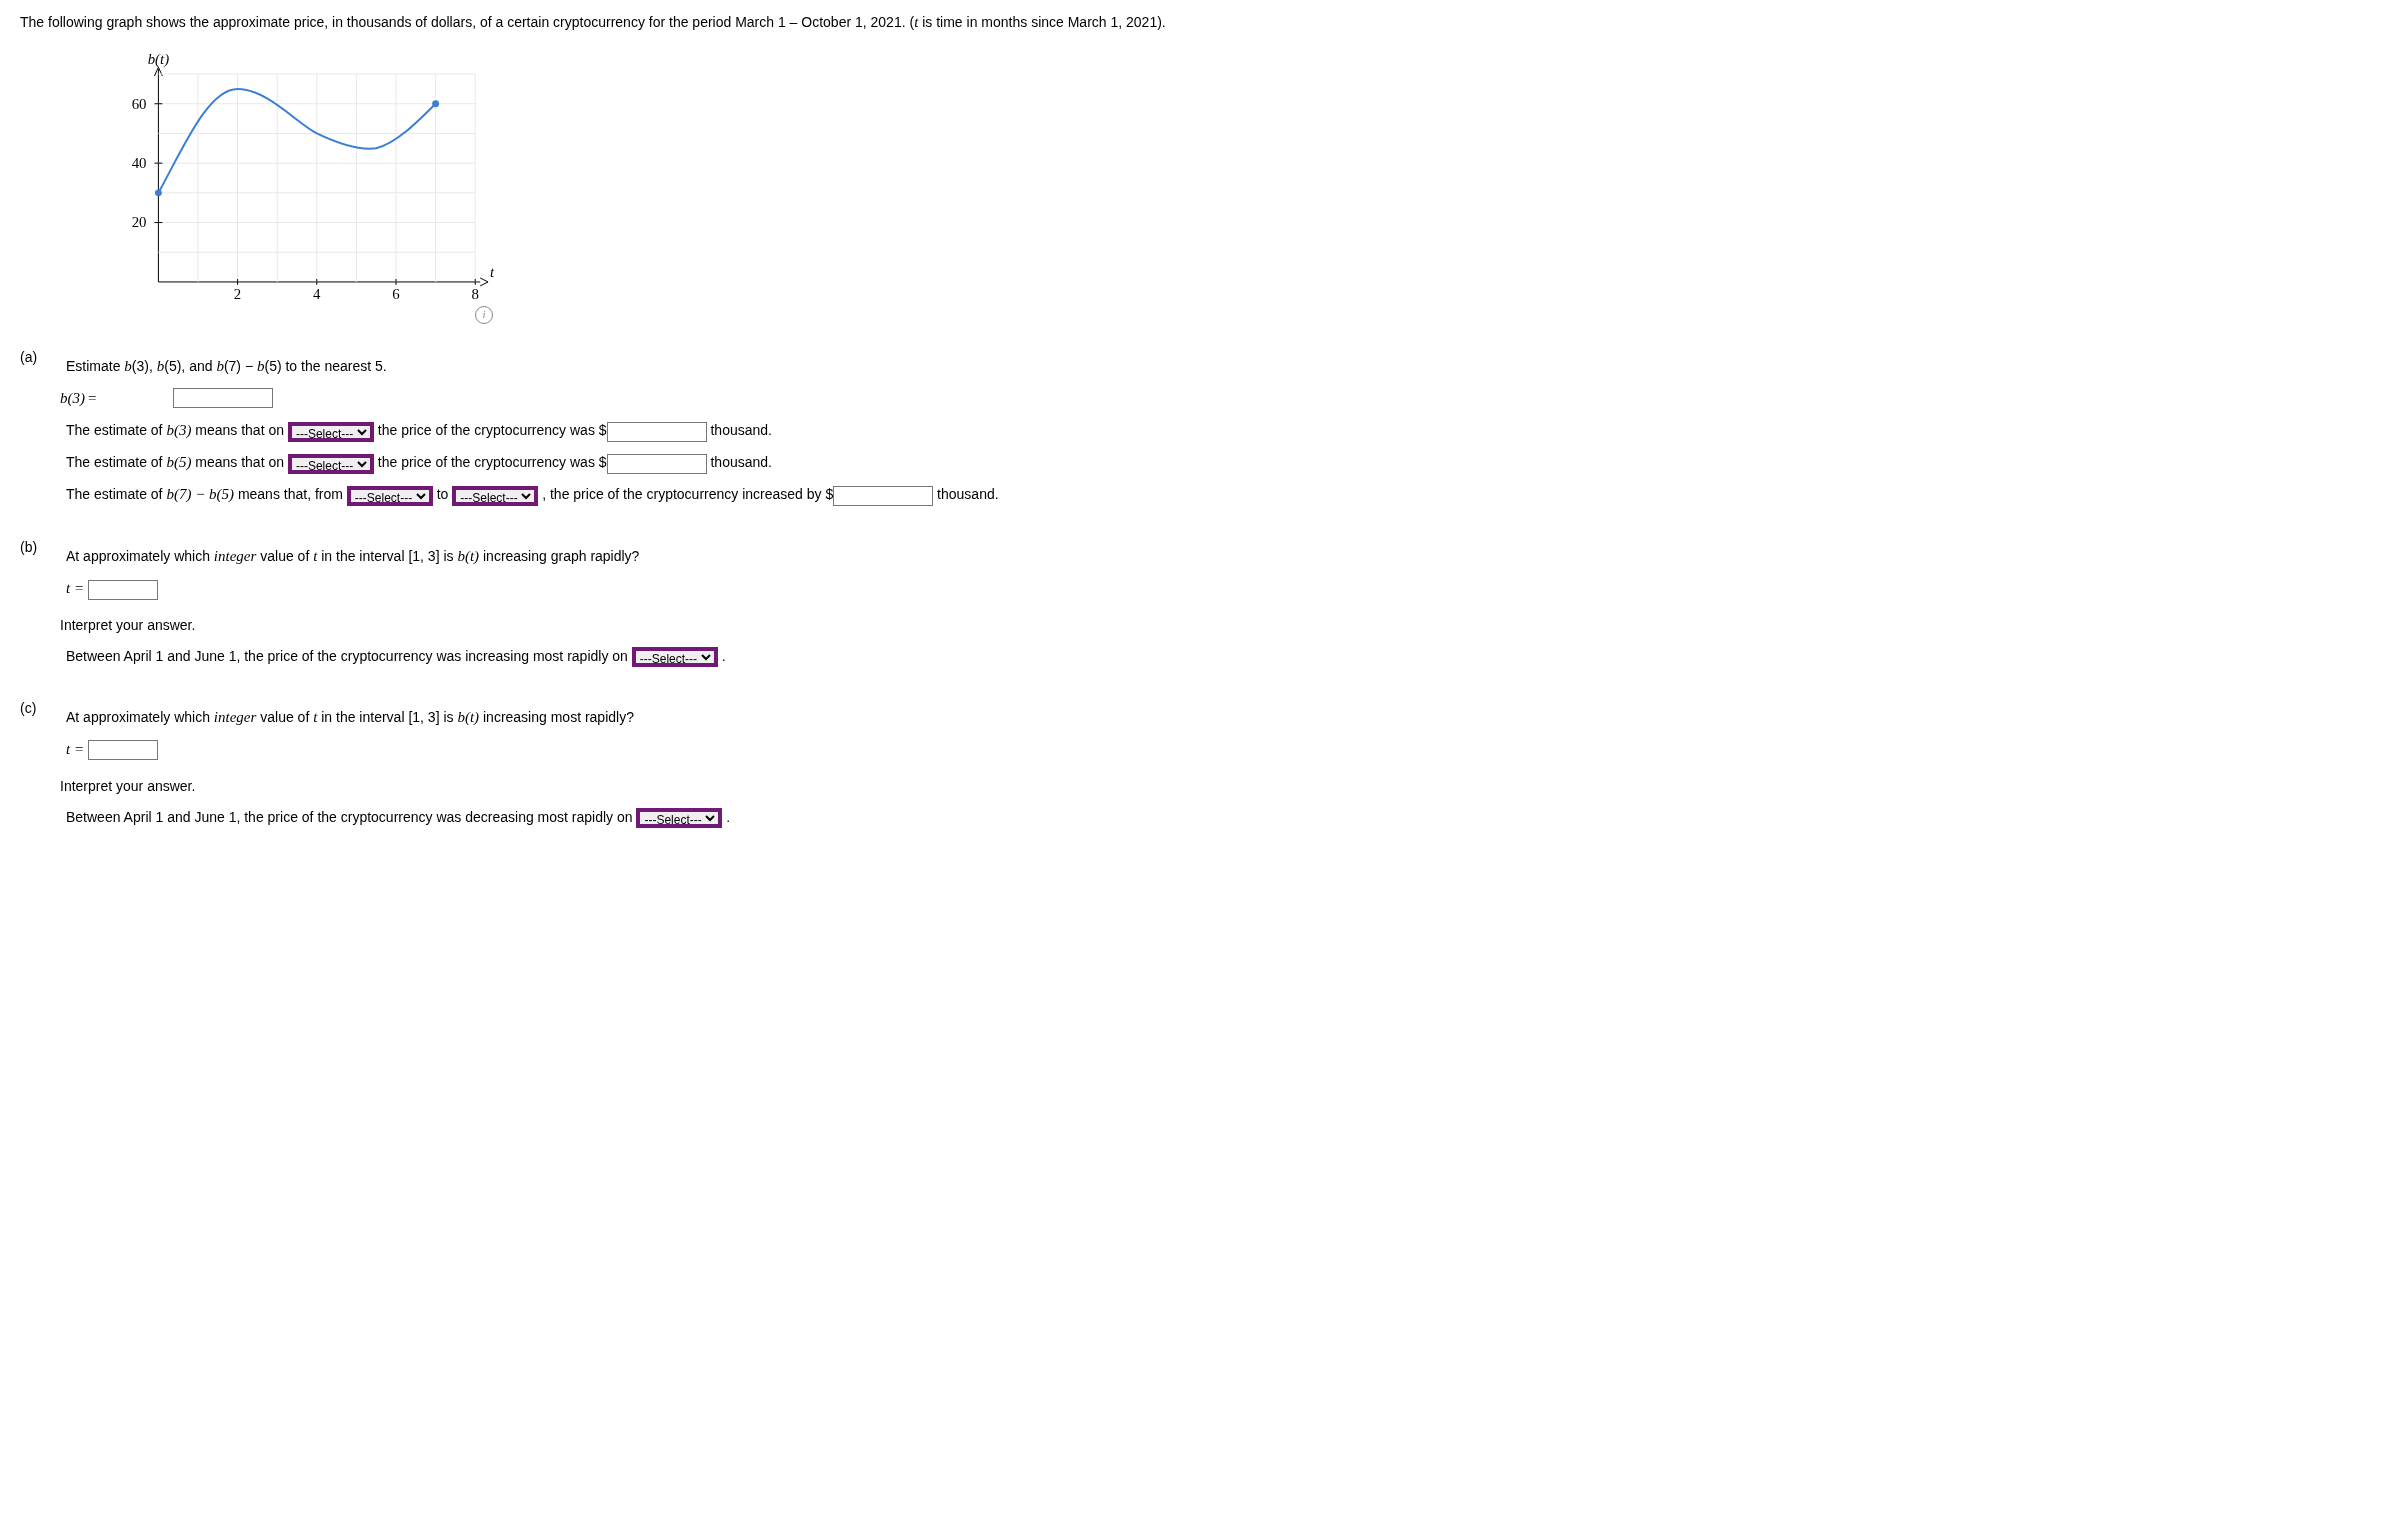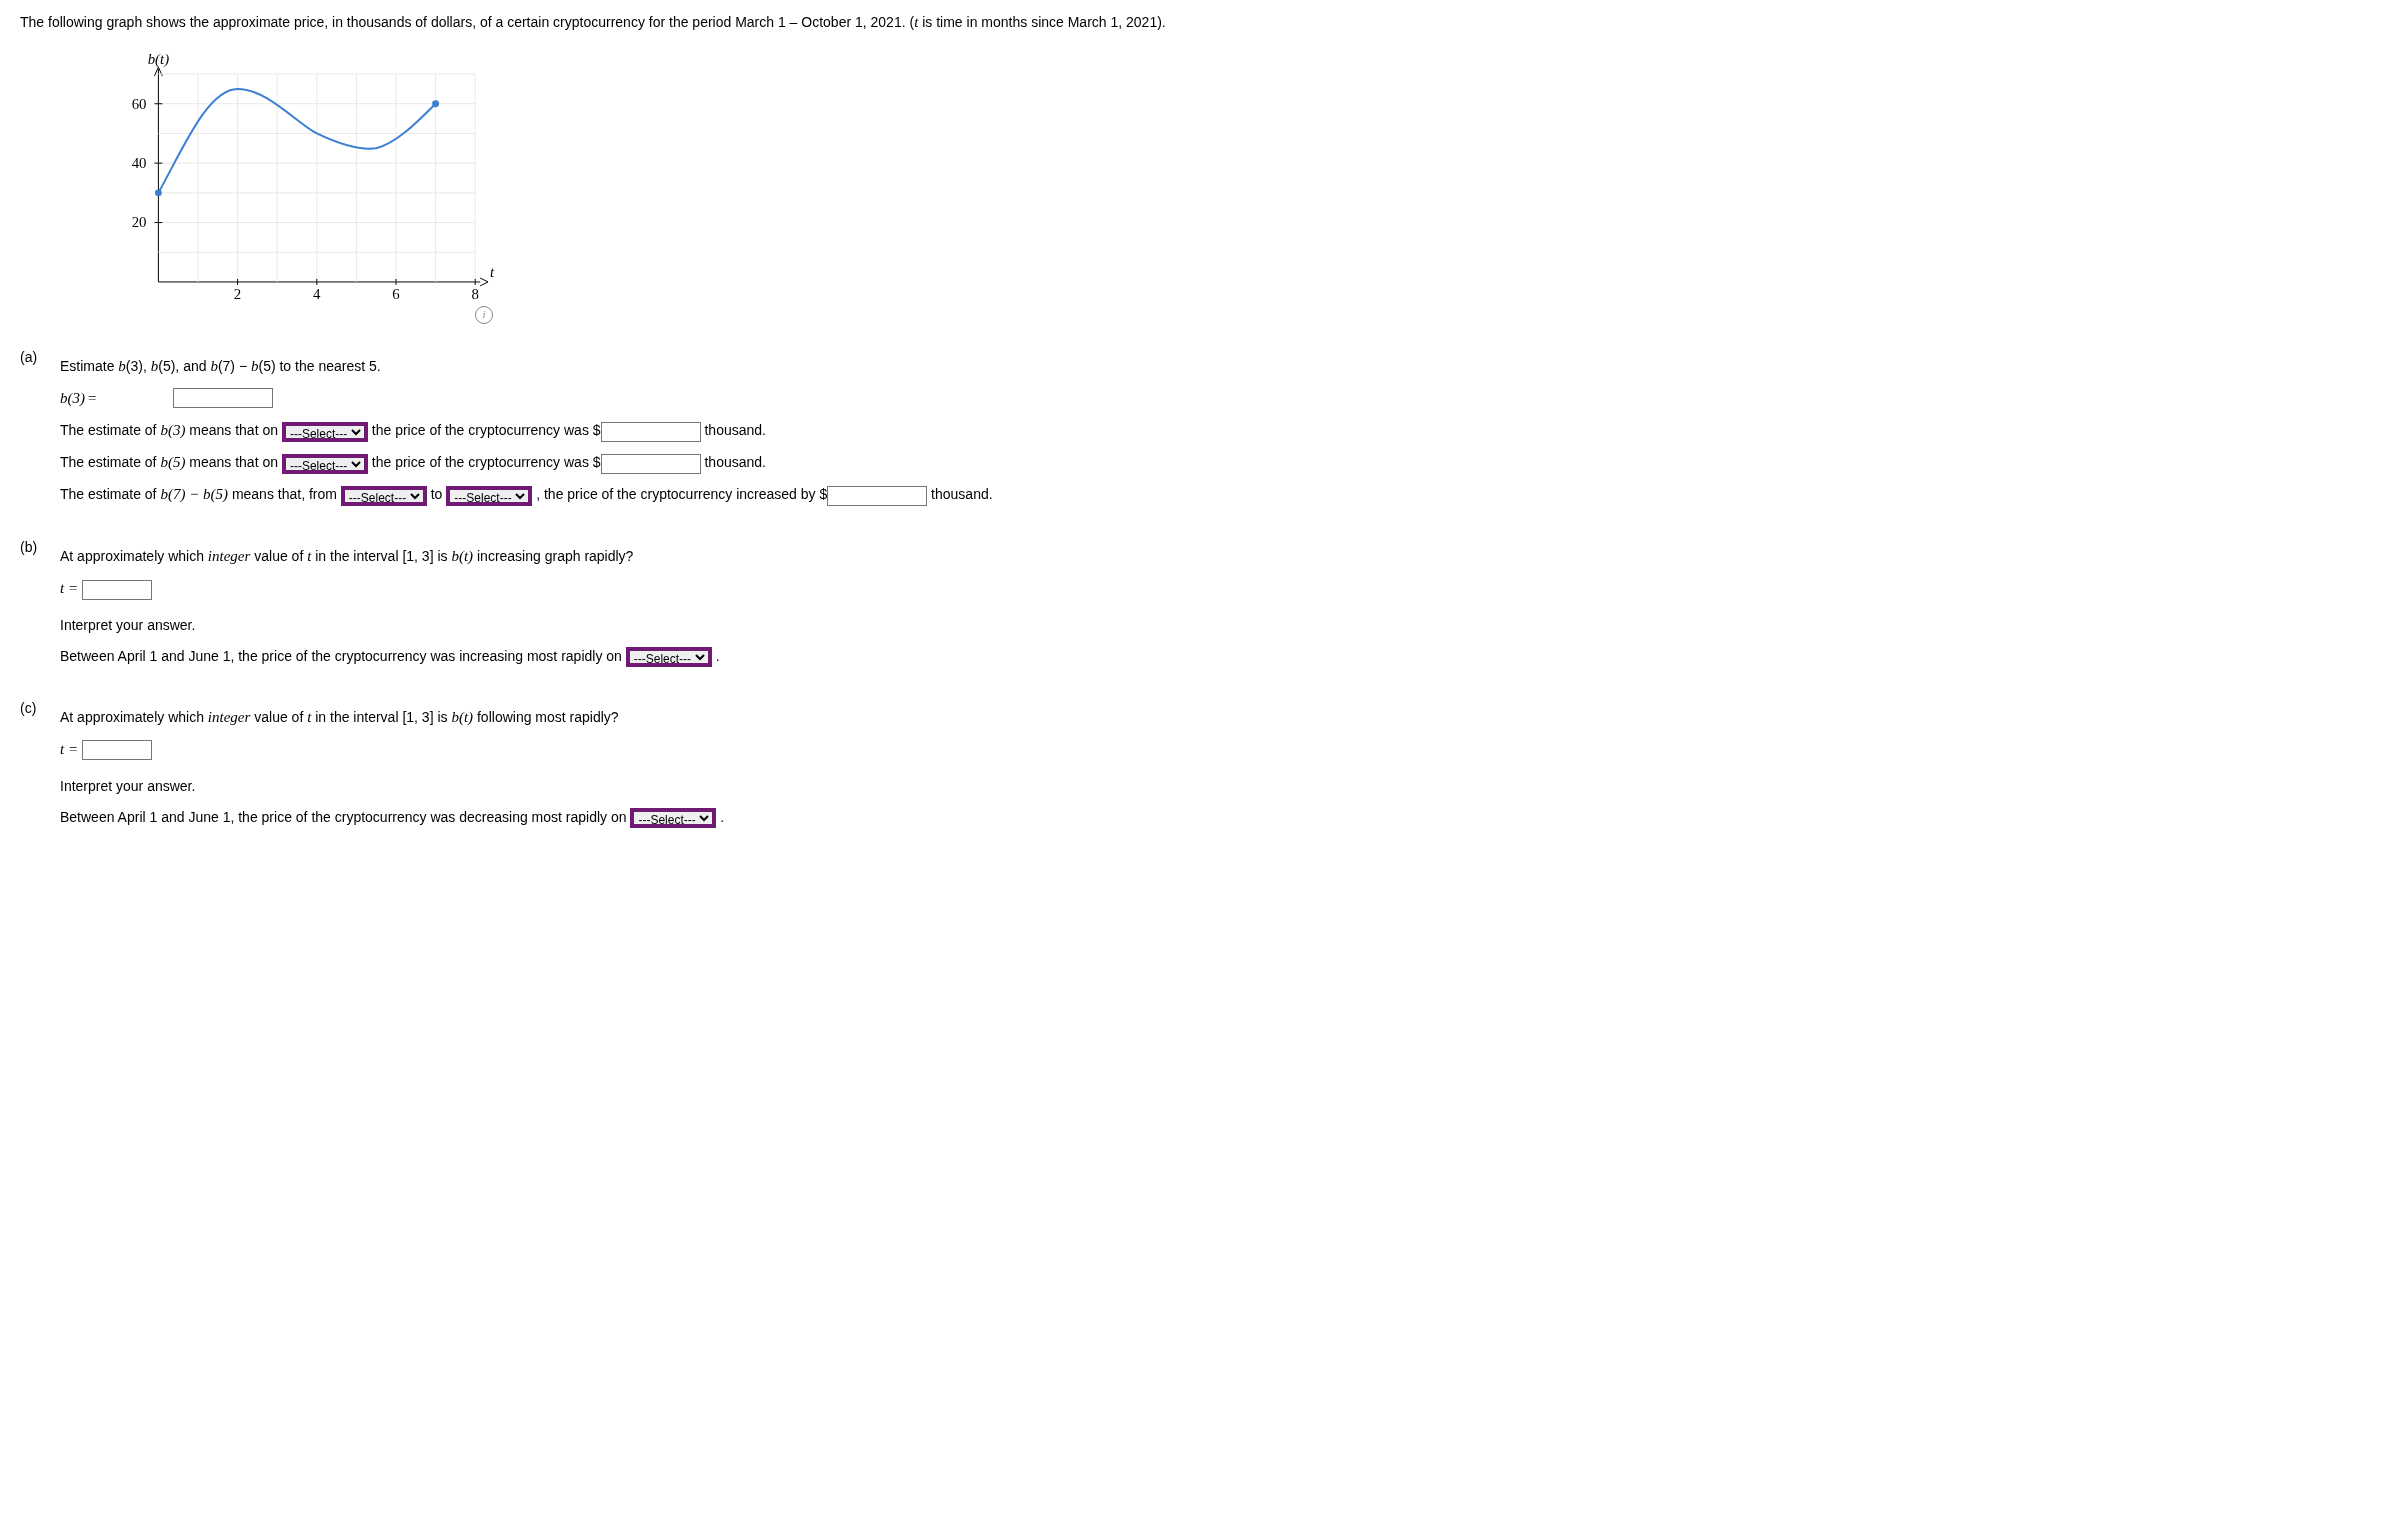--- a/index.html
+++ b/index.html
@@ -34,21 +34,21 @@
     font-size: 13px;
     vertical-align: middle;
   }
   input.answer-box.sm { width: 64px; }
   select.sel {
     border: 4px solid #701a75;
     font-size: 12px;
     height: 20px;
     vertical-align: middle;
   }
-  .line { margin: 8px 0; }
+  .line { margin: 8px 6px; }
   .subhead { margin-top: 14px; margin-bottom: 6px; }
   .math { font-family: 'Times New Roman', serif; font-style: italic; font-size: 15px; }
   .eq-sign { font-family: 'Times New Roman', serif; font-size: 15px; padding: 0 3px; }
 </style>
 </head>
 <body>
 
 <div class="intro">
   <span>The following graph shows the approximate price, in thousands of dollars, of a certain cryptocurrency for the period March 1 – October 1, 2021. (</span><span class="italic">t</span><span> is time in months since March 1, 2021).</span>
 </div>
@@ -158,21 +158,21 @@
       <select class="sel"><option>---Select---</option></select>
       <span> .</span>
     </div>
   </div>
 </div>
 
 <div class="part">
   <div class="part-label">(c)</div>
   <div class="part-body">
     <div class="line">
-      <span>At approximately which </span><span class="italic">integer</span><span> value of </span><span class="math">t</span><span> in the interval [1, 3] is </span><span class="math">b(t)</span><span> following most rapidly?</span>
+      <span>At approximately which </span><span class="italic">integer</span><span> value of </span><span class="math">t</span><span> in the interval [1, 3] is </span><span class="math">b(t)</span><span> increasing most rapidly?</span>
     </div>
     <div class="line">
       <span class="math">t =</span>
       <input class="answer-box sm" style="">
     </div>
     <div class="subhead">Interpret your answer.</div>
     <div class="line">
       <span>Between April 1 and June 1, the price of the cryptocurrency was decreasing most rapidly on </span>
       <select class="sel"><option>---Select---</option></select>
       <span> .</span>

